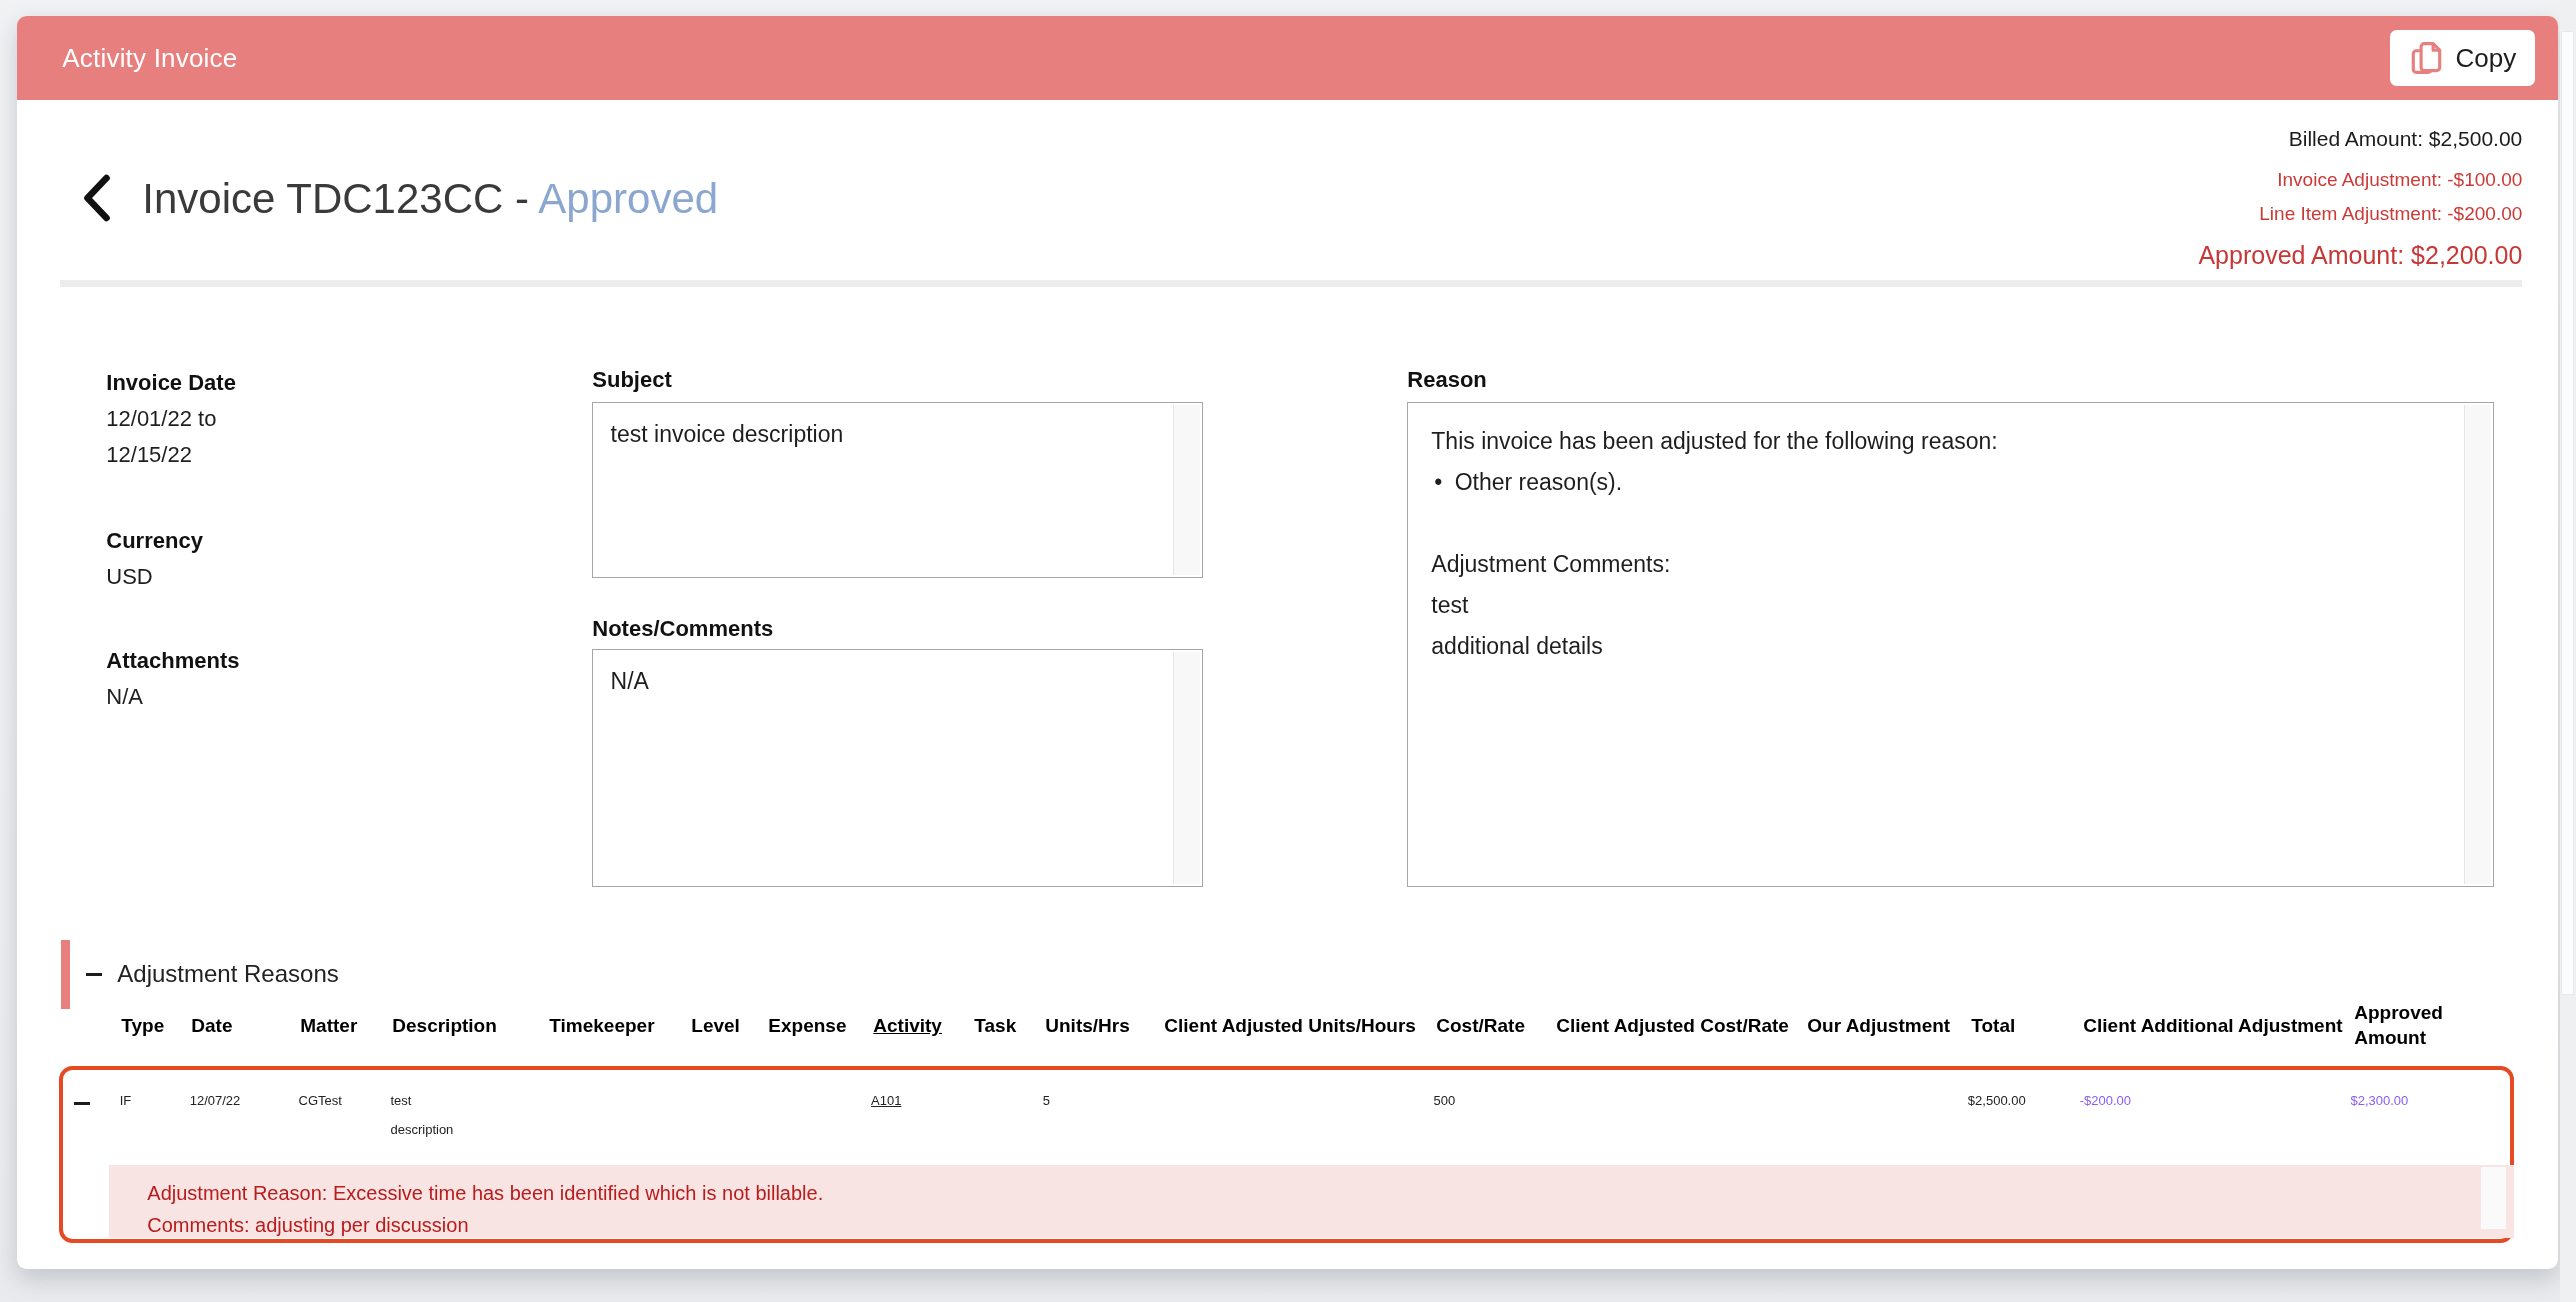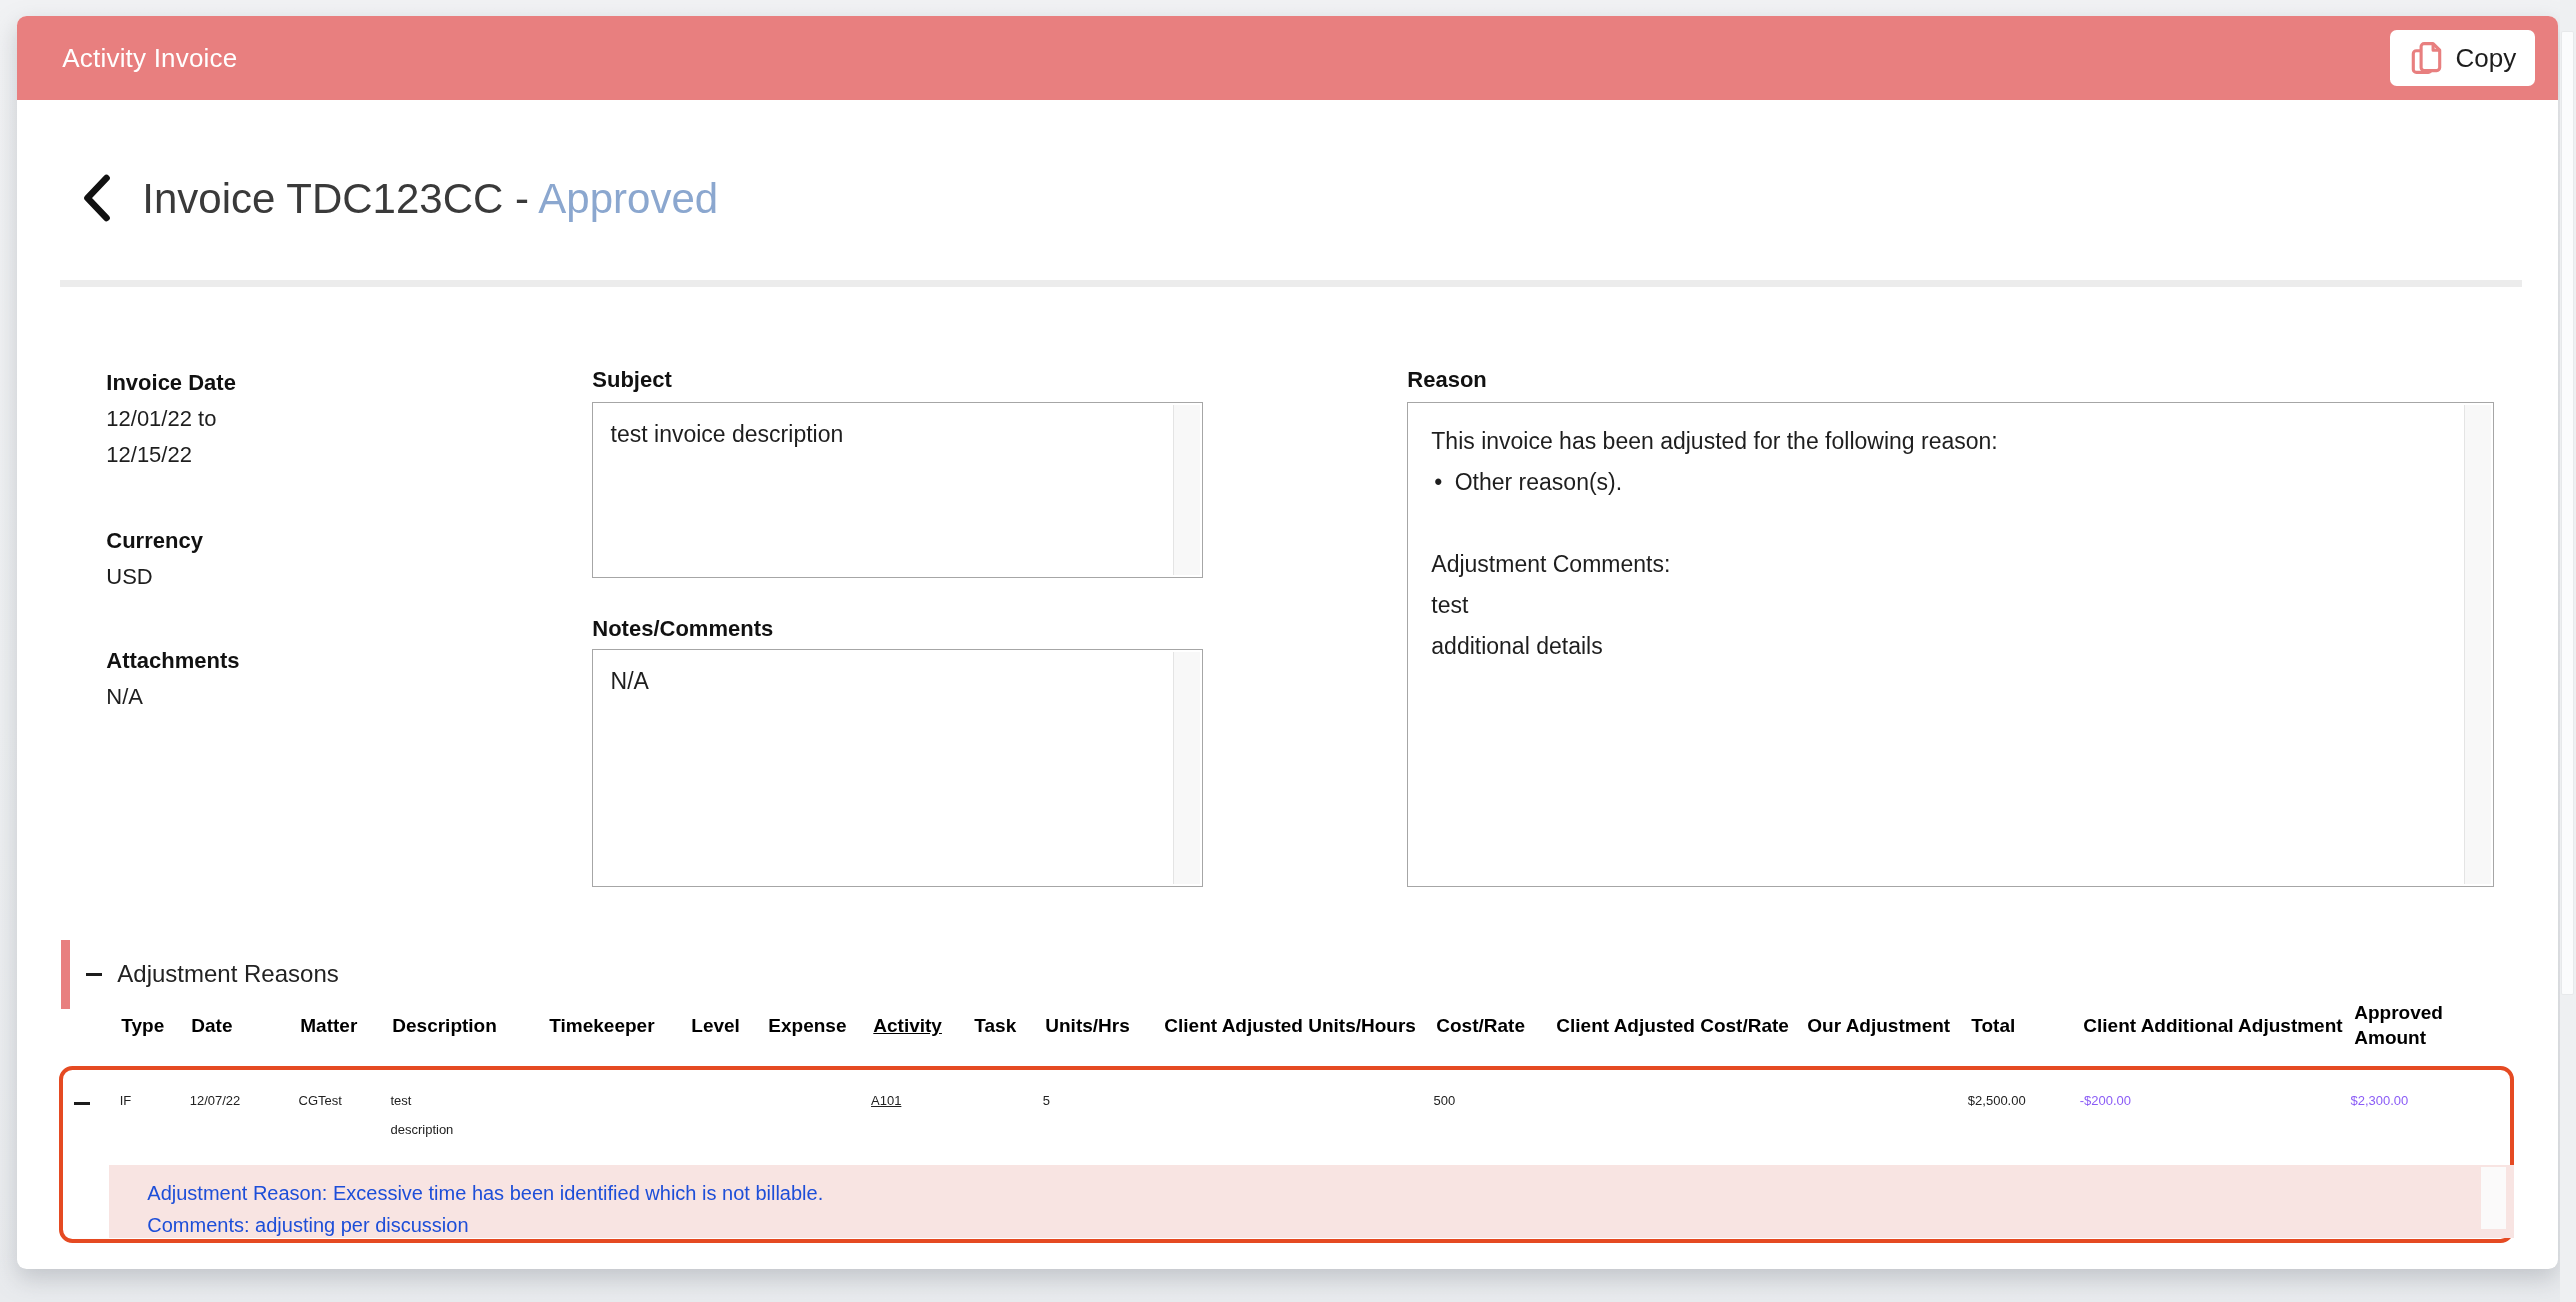--- a/index.html
+++ b/index.html
@@ -82,21 +82,21 @@
   .trow {
     display:flex; align-items:flex-start; padding:15.3px 0 0 10.5px;
     font-size:13px; color:#222;
   }
   .trow > div { padding-right:9.6px; line-height:29px; }
   .cell-desc { white-space:pre-line; }
   .neg-red { color:#8b5cf6; }
   .row-expander { background:none; border:none; cursor:pointer; padding:0; margin-top:9.6px; }
   .sub-row {
     position:absolute; left:46px; right:-3.8px; top:95px; height:73px;
-    background:#f8e4e2; font-size:20px; color:#1d4ed8;
+    background:#f8e4e2; font-size:20px; color:#b91c1c;
     padding:11.5px 58px 0 38px; line-height:32px;
   }
   .sub-thumb { position:absolute; right:7.7px; top:1.9px; bottom:9.6px; width:25px; background:#fbfafa; }
   
   .page-scrollbar { position:absolute; right:0; top:0; width:16.3px; height:1302px; background:#eef0f2; }
   .page-scroll-thumb { position:absolute; left:1px; right:1.9px; top:31px; height:964px; background:#fbfcfd; border:1px solid #e7e9eb; border-radius:1.9px; }
   .icon-svg { display:block; }
 </style>
 </head>
 <body>
@@ -119,20 +119,26 @@
 
   <button class="back-btn">
     <span>
       <svg class="icon-svg" width="38" height="52" viewBox="0 0 40 54">
         <path d="M30 6 L10 27 L30 48" fill="none" stroke="#111" stroke-width="7" stroke-linecap="round" stroke-linejoin="round"></path>
       </svg>
     </span>
   </button>
   <div class="page-title-row"><span>Invoice TDC123CC</span><span> - </span><span class="status-approved">Approved</span></div>
 
+  <div class="summary">
+    <div class="billed">Billed Amount: $2,500.00</div>
+    <div class="adj">Invoice Adjustment: -$100.00</div>
+    <div class="adj">Line Item Adjustment: -$200.00</div>
+    <div class="approved">Approved Amount: $2,200.00</div>
+  </div>
 
   <div class="divider"></div>
 
   <div class="info-col">
     <div class="info-label">Invoice Date</div>
     <div>12/01/22 to</div>
     <div>12/15/22</div>
     <div class="info-gap1"></div>
     <div class="info-label">Currency</div>
     <div>USD</div>

